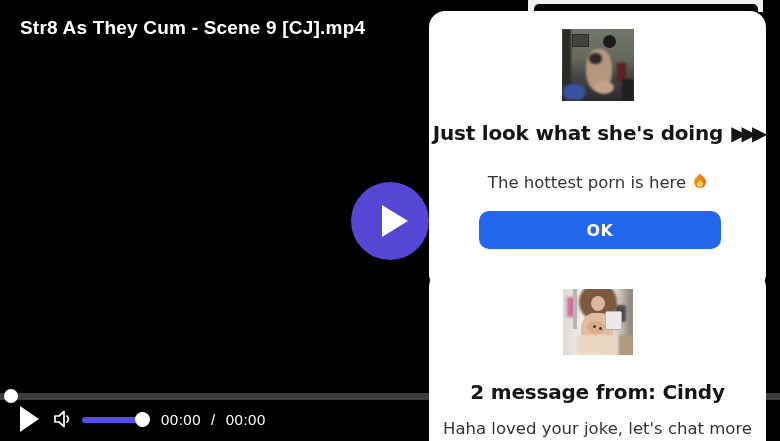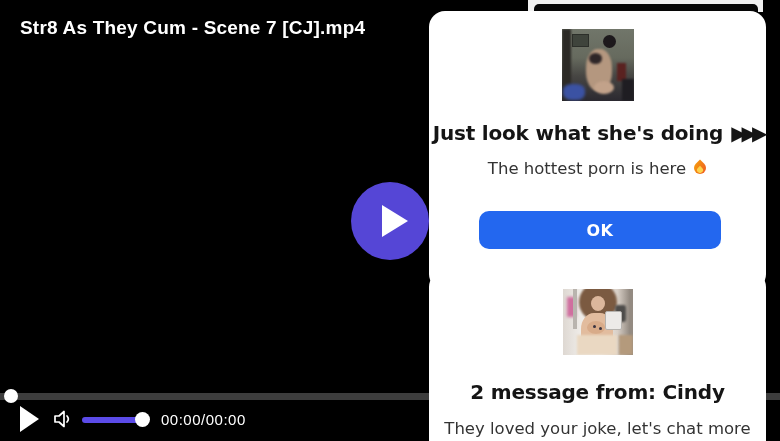--- a/index.html
+++ b/index.html
@@ -13,21 +13,21 @@
     border-radius:50%;background:#5546d6;cursor:pointer;display:flex;align-items:center;justify-content:center;}
   .big-play .tri{width:0;height:0;border-left:26px solid #fff;border-top:16px solid transparent;
     border-bottom:16px solid transparent;margin-left:9px;}
   .progress{position:absolute;left:0;top:393px;width:780px;height:7px;background:#3d3d3d;cursor:pointer;}
   .progress-thumb{position:absolute;left:4px;top:-4px;width:14px;height:14px;border-radius:50%;background:#fff;}
   .ctrl-play{position:absolute;left:17px;top:406px;width:24px;height:28px;background:none;border:none;padding:0;cursor:pointer;}
   .ctrl-vol{position:absolute;left:49px;top:407px;width:26px;height:26px;background:none;border:none;padding:0;cursor:pointer;}
   .vol-slider{position:absolute;left:82px;top:417px;width:64px;height:6px;border-radius:3px;background:#5b4be8;cursor:pointer;}
   .vol-thumb{position:absolute;left:53px;top:-5px;width:15px;height:15px;border-radius:50%;background:#fff;}
   .time{position:absolute;left:161px;top:411px;color:#fff;font:15px "Liberation Sans",sans-serif;
-    display:flex;gap:0;letter-spacing:.5px;}
+    display:flex;gap:10px;letter-spacing:.5px;}
 
   
   .bg-strip{position:absolute;left:528px;top:0;width:235px;height:12px;background:#f0f0f0;z-index:2;}
   .bg-strip-bar{position:absolute;left:6px;top:4px;width:224px;height:8px;background:#060606;border-radius:5px 5px 0 0;}
   .bg-photo{position:absolute;left:520px;top:254px;width:242px;height:20px;z-index:2;cursor:pointer;
     background:
       radial-gradient(circle at 152px 11px,#3a3340 0 3px,rgba(58,51,64,0) 4px),
       radial-gradient(circle at 128px 14px,#4a4148 0 2px,rgba(74,65,72,0) 3px),
       radial-gradient(ellipse 60px 9px at 110px 12px,#cf9f80 0 60%,rgba(207,159,128,0) 75%),
       linear-gradient(90deg,#ffffff 0,#f3e9df 16px,#e5c2a6 55px,#ddae92 105px,#d8a98c 135px,#ecd2bd 170px,#f1e5da 190px,#b3aca4 214px,#938d85 234px,#a9a49d 242px);}
@@ -40,37 +40,37 @@
   .thumb1{width:72px;height:72px;background:linear-gradient(180deg,#71766a 0%,#666a5e 40%,#474643 65%,#2b2930 100%);}
   .thumb2{width:70px;height:66px;background:linear-gradient(90deg,#ded8d2 0%,#efece8 25%,#f3f0ec 55%,#d8cfc6 78%,#948b82 95%);}
   .blob{position:absolute;}
   .popup h2{position:absolute;left:0;right:0;margin:0;text-align:center;color:#151515;
     font:bold 20px "DejaVu Sans",sans-serif;letter-spacing:-.2px;}
   .popup-offer h2{top:110px;}
   .popup-msg h2{top:109px;}
   .arrows{display:inline-block;margin-left:8px;letter-spacing:-5px;font-weight:bold;}
   .sub{position:absolute;left:0;right:0;margin:0;text-align:center;color:#333;
     font:16.5px "DejaVu Sans",sans-serif;}
-  .popup-offer .sub{top:148px;}
+  .popup-offer .sub{top:162px;}
   .popup-msg .sub{top:148px;}
   .flame{display:inline-block;position:relative;width:13px;height:16px;margin-left:8px;vertical-align:-2px;}
   .flame::before{content:"";position:absolute;left:0;top:0;width:12px;height:12px;
     background:linear-gradient(160deg,#f59e0b,#ef5a24);border-radius:50% 0 50% 50%;transform:rotate(-45deg);top:2px;}
   .flame::after{content:"";position:absolute;left:3px;top:7px;width:6px;height:6px;
     background:#fcd34d;border-radius:50% 0 50% 50%;transform:rotate(-45deg);}
   .ok{position:absolute;left:50px;top:200px;width:242px;height:38px;border:none;border-radius:10px;
     background:#2367ef;color:#fff;font:bold 16px "DejaVu Sans",sans-serif;letter-spacing:.4px;cursor:pointer;}
 </style>
 </head>
 <body>
 
 <div class="stage">
 
   <section class="player">
-    <h1 class="video-title">Str8 As They Cum - Scene 7 [CJ].mp4</h1>
+    <h1 class="video-title">Str8 As They Cum - Scene 9 [CJ].mp4</h1>
 
     <button class="big-play">
       <span class="tri"></span>
     </button>
 
     <div class="progress">
       <div class="progress-thumb"></div>
     </div>
 
     <button class="ctrl-play">
@@ -128,16 +128,16 @@
       <div class="blob" style="left:52px;top:16px;width:11px;height:17px;background:#4e4c4a;border-radius:20%;filter:blur(1px);"></div>
       <div class="blob" style="left:18px;top:24px;width:32px;height:40px;background:#e2bc9e;border-radius:40% 40% 0 0;filter:blur(.5px);"></div>
       <div class="blob" style="left:42px;top:22px;width:15px;height:17px;background:#eceae8;border:1px solid #b5b2ae;border-radius:2px;"></div>
       <div class="blob" style="left:24px;top:32px;width:18px;height:13px;background:#d8ab89;border-radius:50%;filter:blur(.5px);"></div>
       <div class="blob" style="left:30px;top:36px;width:3px;height:3px;background:#3a3340;border-radius:50%;"></div>
       <div class="blob" style="left:36px;top:38px;width:3px;height:3px;background:#3a3340;border-radius:50%;"></div>
       <div class="blob" style="left:14px;top:46px;width:40px;height:20px;background:#ead8c2;filter:blur(1px);"></div>
       <div class="blob" style="left:56px;top:46px;width:14px;height:20px;background:#b49a7c;filter:blur(1px);"></div>
     </div>
     <h2>2 message from: Cindy</h2>
-    <p class="sub">They loved your joke, let's chat more</p>
+    <p class="sub">Haha loved your joke, let's chat more</p>
   </aside>
 
 </div>
 
 </body></html>

